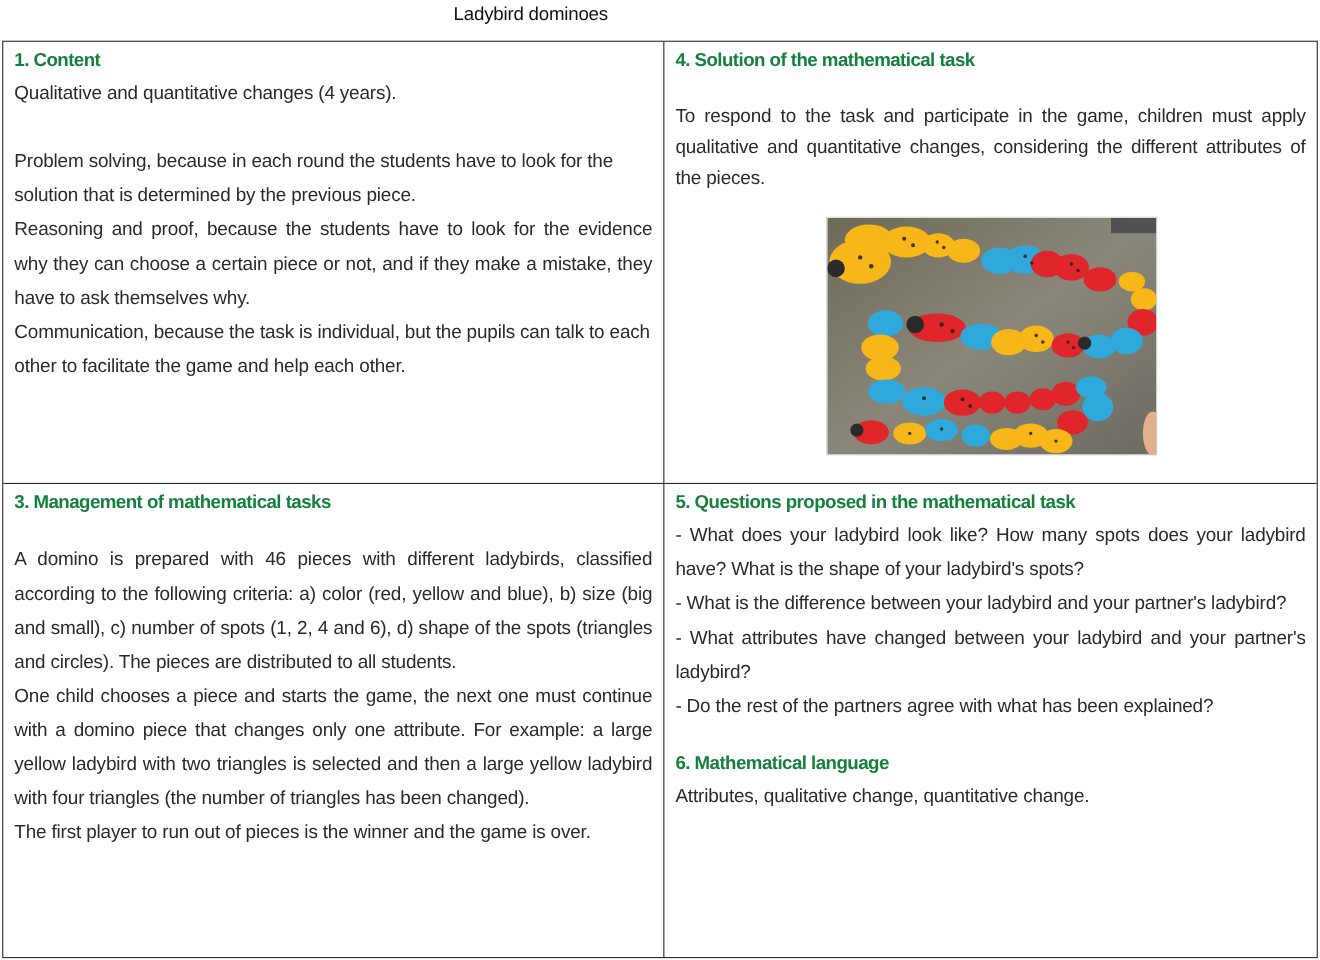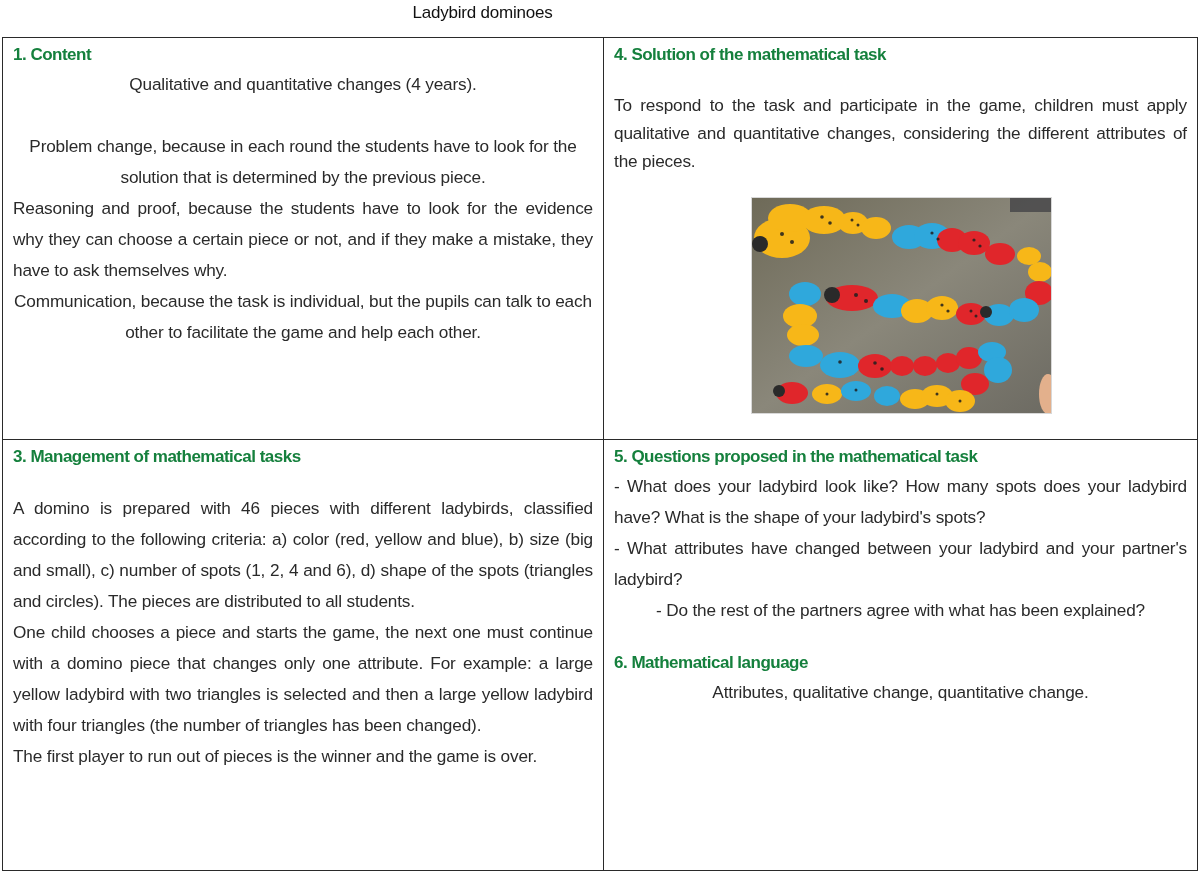--- a/index.html
+++ b/index.html
@@ -45,21 +45,21 @@
     .cell-br { left: 601px; top: 402px; width: 593px; height: 430px; }
 
     .heading {
       font-weight: bold;
       color: #15803d;
       font-size: 17px;
       letter-spacing: -0.5px;
       line-height: 28px;
       margin-top: 1px;
     }
-    .para { display: block; letter-spacing: -0.15px; text-align: center; }
+    .para { display: block; letter-spacing: -0.15px; }
     .justify { text-align: justify; text-align-last: left; }
     .gap { height: 31px; }
     .gap-small { height: 22px; }
 
     .photo-wrap {
       position: absolute;
       left: 147px;
       top: 159px;
       width: 301px;
       height: 217px;
@@ -72,21 +72,21 @@
 <body>
 
 <div class="doc-title">Ladybird dominoes</div>
 
 <div class="grid">
 
   <div class="cell cell-tl">
     <div class="heading">1. Content</div>
     <div class="para">Qualitative and quantitative changes (4 years).</div>
     <div class="gap"></div>
-    <div class="para">Problem change, because in each round the students have to look for the solution that is determined by the previous piece.</div>
+    <div class="para">Problem solving, because in each round the students have to look for the solution that is determined by the previous piece.</div>
     <div class="para justify">Reasoning and proof, because the students have to look for the evidence why they can choose a certain piece or not, and if they make a mistake, they have to ask themselves why.</div>
     <div class="para">Communication, because the task is individual, but the pupils can talk to each other to facilitate the game and help each other.</div>
   </div>
 
   <div class="cell cell-tr">
     <div class="heading">4. Solution of the mathematical task</div>
     <div class="gap-small"></div>
     <div class="para justify" style="line-height:28px;">To respond to the task and participate in the game, children must apply qualitative and quantitative changes, considering the different attributes of the pieces.</div>
 
     <div class="photo-wrap" title="Photo of ladybird domino pieces (red, yellow and blue) arranged in a snake-like chain on a grey table">
@@ -194,20 +194,21 @@
     <div class="heading">3. Management of mathematical tasks</div>
     <div class="gap-small"></div>
     <div class="para justify">A domino is prepared with 46 pieces with different ladybirds, classified according to the following criteria: a) color (red, yellow and blue), b) size (big and small), c) number of spots (1, 2, 4 and 6), d) shape of the spots (triangles and circles). The pieces are distributed to all students.</div>
     <div class="para justify">One child chooses a piece and starts the game, the next one must continue with a domino piece that changes only one attribute. For example: a large yellow ladybird with two triangles is selected and then a large yellow ladybird with four triangles (the number of triangles has been changed).</div>
     <div class="para justify">The first player to run out of pieces is the winner and the game is over.</div>
   </div>
 
   <div class="cell cell-br">
     <div class="heading">5. Questions proposed in the mathematical task</div>
     <div class="para justify">- What does your ladybird look like? How many spots does your ladybird have? What is the shape of your ladybird's spots?</div>
+    <div class="para justify">- What is the difference between your ladybird and your partner's ladybird?</div>
     <div class="para justify">- What attributes have changed between your ladybird and your partner's ladybird?</div>
     <div class="para">- Do the rest of the partners agree with what has been explained?</div>
     <div class="gap-small"></div>
     <div class="heading">6. Mathematical language</div>
     <div class="para">Attributes, qualitative change, quantitative change.</div>
   </div>
 
 </div>
 
 </body></html>

